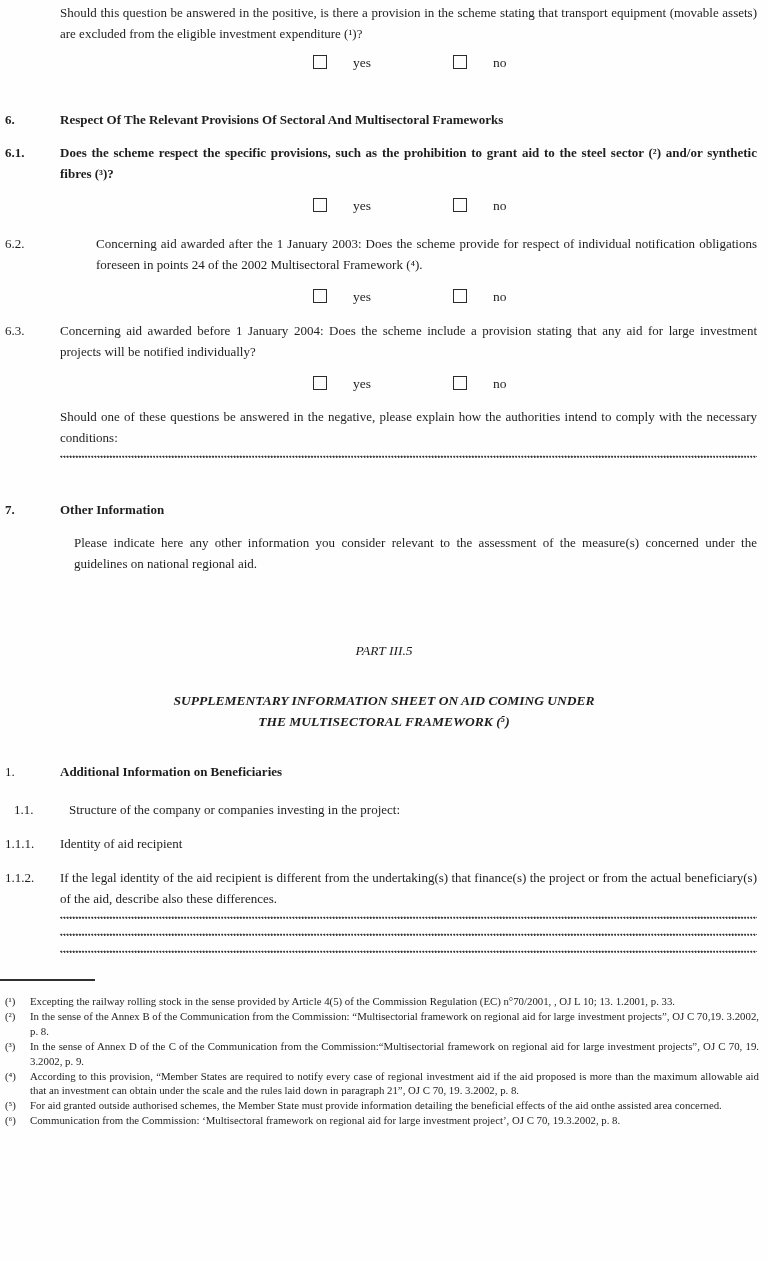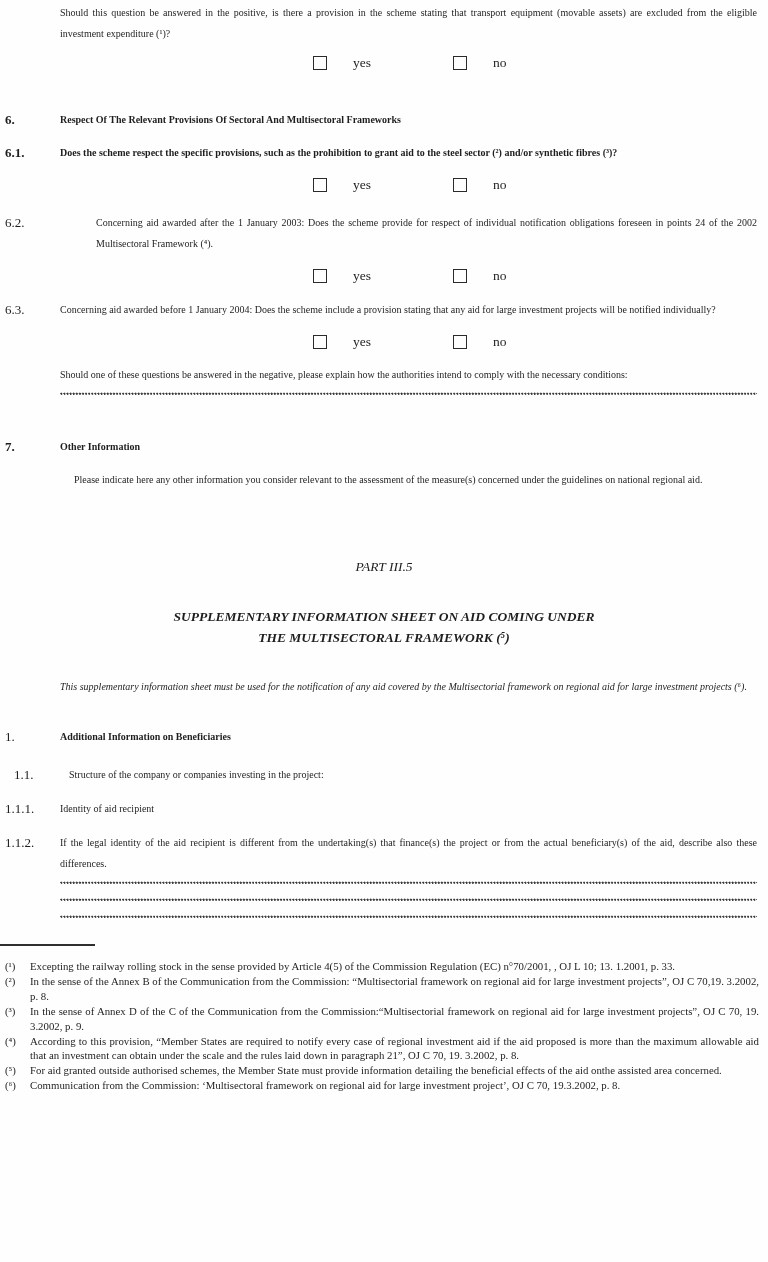--- a/index.html
+++ b/index.html
@@ -16,30 +16,30 @@
     box-sizing: border-box;
     background: #fefefe;
     padding-top: 2px;
     overflow: hidden;
   }
   p { margin: 0; }
 
   
   .row { display: grid; grid-template-columns: 55px 1fr; padding: 0 11px 0 5px; }
   .num { font-size: 13px; line-height: 21px; }
-  .txt { font-size: 10px; line-height: 21px; text-align: justify; }
+  .txt { font-size: 13px; line-height: 21px; text-align: justify; }
   .bold { font-weight: bold; }
   .italic { font-style: italic; }
 
   
   .indent { padding: 0 11px 0 60px; }
   .indent .txt { display: block; }
 
   
-  .cbrow { display: flex; align-items: flex-end; padding-left: 313px; height: 15px; }
+  .cbrow { display: flex; align-items: flex-start; padding-left: 313px; height: 15px; }
   .cb {
     width: 12px; height: 12px;
     border: 1.4px solid #2b2b2b;
     display: inline-block; box-sizing: content-box;
     background: transparent;
   }
   .cbl { font-size: 13.5px; line-height: 15px; margin-left: 26px; }
   .cb2 { margin-left: 82px; }
 
   
@@ -129,23 +129,20 @@
     <p class="txt">Please indicate here any other information you consider relevant to the assessment of the measure(s) concerned under the guidelines on national regional aid.</p>
   </div>
 
   <p class="center italic" style="margin-top:66px;">PART III.5</p>
 
   <div style="margin-top:29px;">
     <p class="center italic bold">SUPPLEMENTARY INFORMATION SHEET ON AID COMING UNDER</p>
     <p class="center italic bold">THE MULTISECTORAL FRAMEWORK (⁵)</p>
   </div>
 
-  <div class="indent" style="margin-top:28px;">
-    <p class="txt italic">This supplementary information sheet must be used for the notification of any aid covered by the Multisectorial framework on regional aid for large investment projects (⁶).</p>
-  </div>
 
   <div class="row" style="margin-top:29px;">
     <span class="num">1.</span>
     <p class="txt bold">Additional Information on Beneficiaries</p>
   </div>
 
   <div class="row" style="margin-top:17px;padding-left:14px;">
     <span class="num">1.1.</span>
     <p class="txt">Structure of the company or companies investing in the project:</p>
   </div>

